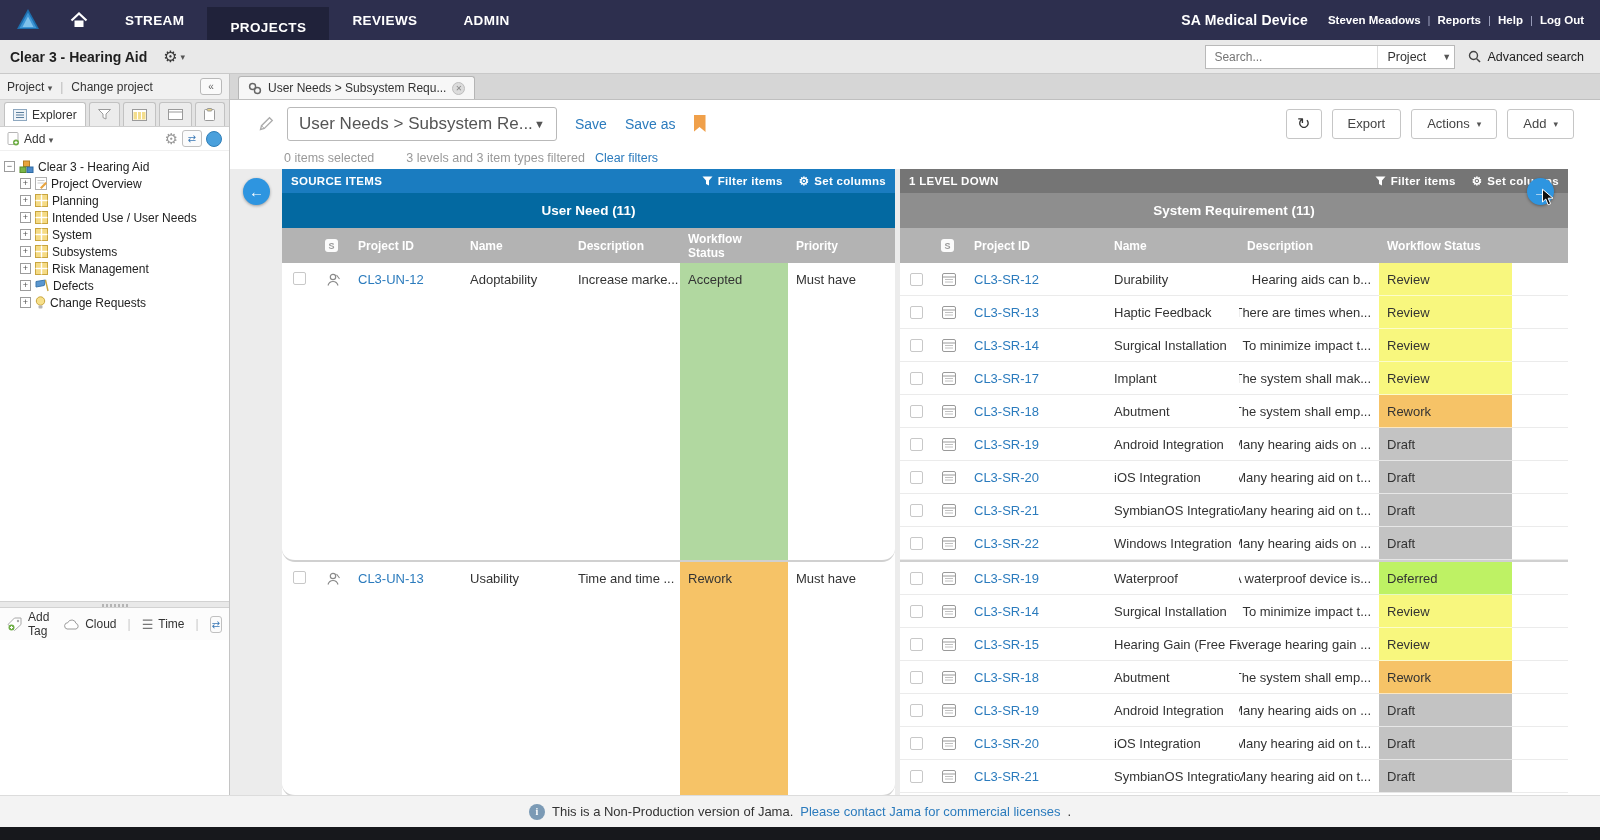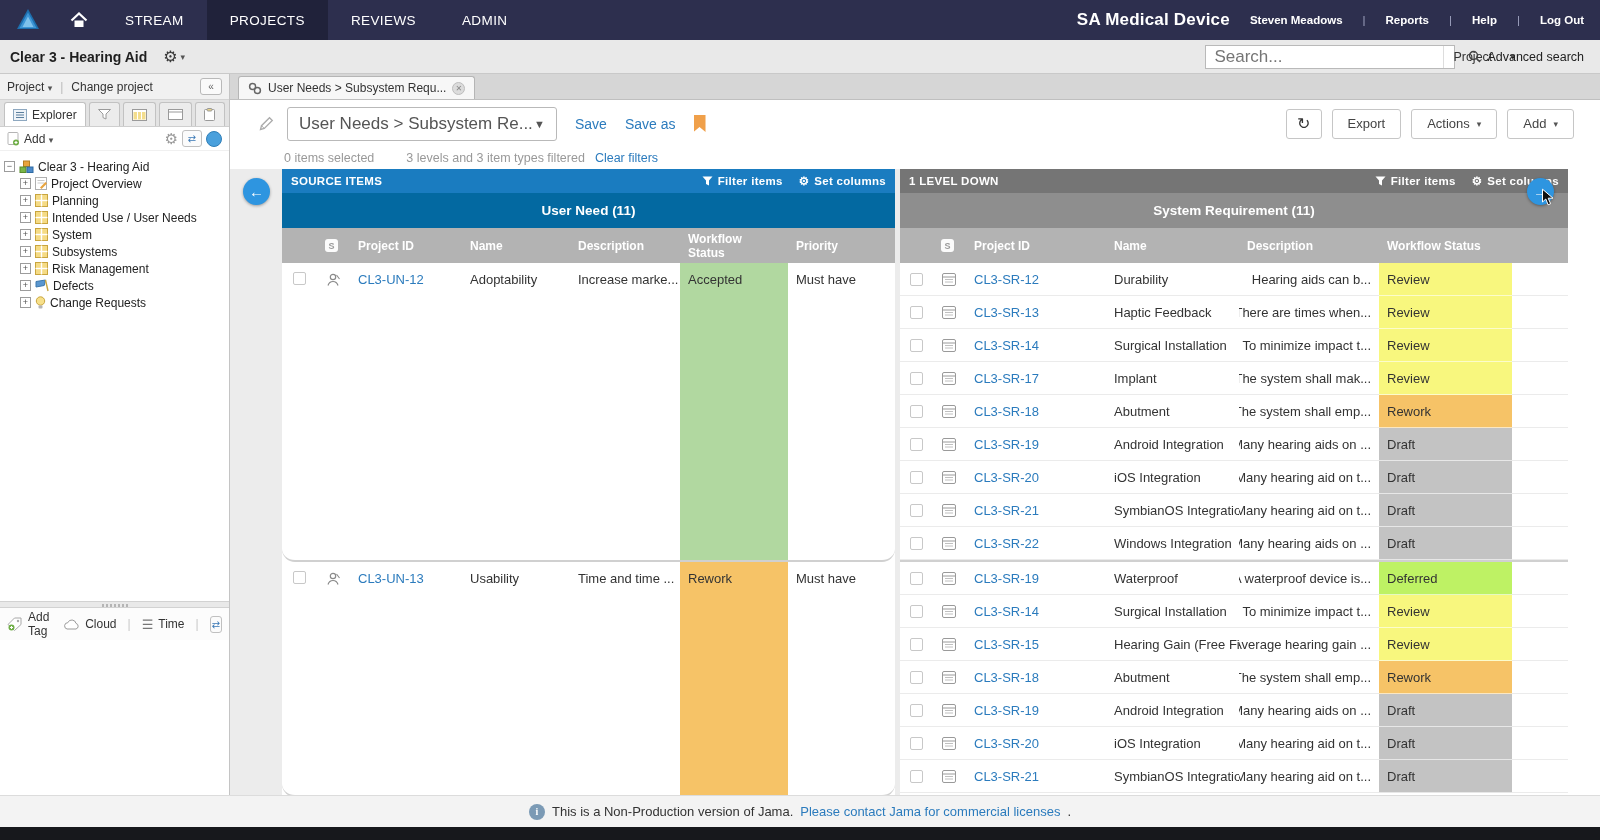--- a/index.html
+++ b/index.html
@@ -5,35 +5,35 @@
 *{margin:0;padding:0;box-sizing:border-box;}
 html,body{background:#222;}
 body{font-family:"Liberation Sans",sans-serif;}
 #screen{position:relative;width:1600px;height:840px;background:#fff;overflow:hidden;}
 
 
 .topnav{position:absolute;top:0;left:0;right:0;height:40px;background:#2d2f4e;display:flex;align-items:center;color:#fff;}
 .logo{width:56px;display:flex;justify-content:center;align-items:center;}
 .nav-home{width:46px;height:40px;display:flex;align-items:center;justify-content:center;}
 .nav-items{display:flex;height:40px;}
-.nav-item{padding:0 23px;height:40px;display:flex;align-items:center;font-size:13.5px;font-weight:normal;letter-spacing:.4px;color:#fff;cursor:pointer;}
-.nav-item.active{background:#20223a;}
+.nav-item{padding:0 23px;height:40px;display:flex;align-items:center;font-size:13.5px;font-weight:bold;letter-spacing:.4px;color:#fff;cursor:pointer;}
+.nav-item.active{background:#20223a;margin-top:7px;}
 .nav-right{margin-left:auto;display:flex;align-items:center;gap:20px;padding-right:16px;}
-.brand{font-size:17px;font-weight:bold;letter-spacing:.2px;}
-.nav-links{display:flex;align-items:flex-start;gap:20px;font-size:11.5px;font-weight:bold;}
+.brand{font-size:14px;font-weight:bold;letter-spacing:.2px;}
+.nav-links{display:flex;align-items:flex-start;gap:7px;font-size:11.5px;font-weight:bold;}
 .nav-sep{color:#9fa3c0;font-weight:normal;}
 
 
 .projectbar{position:absolute;top:40px;left:0;right:0;height:34px;background:#e9e9e9;border-bottom:1px solid #c9c9c9;display:flex;align-items:center;padding:0 10px;}
 .pb-title{font-size:14px;font-weight:bold;color:#1f1f1f;}
 .pb-gear{margin-left:16px;display:flex;align-items:center;gap:3px;color:#3a3a3a;font-size:16px;cursor:pointer;}
 .caret{font-size:9px;color:#555;}
 .pb-right{margin-left:auto;display:flex;align-items:center;padding-right:6px;}
 .searchwrap{display:flex;align-items:center;background:#fff;border:1px solid #b9b9b9;height:24px;width:250px;}
-.searchwrap input{border:none;outline:none;flex:1;font-size:17px;padding:0 8px;color:#333;font-family:"Liberation Sans",sans-serif;}
+.searchwrap input{border:none;outline:none;flex:1;font-size:12px;padding:0 8px;color:#333;font-family:"Liberation Sans",sans-serif;}
 .scope{border-left:1px solid #ddd;height:100%;display:flex;align-items:center;gap:16px;padding:0 9px;font-size:12.5px;color:#333;cursor:pointer;}
 .adv{display:flex;align-items:center;gap:6px;margin-left:13px;font-size:12.5px;color:#222;cursor:pointer;}
 
 
 .sidebar{position:absolute;top:74px;left:0;width:230px;height:721px;background:#fff;border-right:1px solid #c4c4c4;}
 .sb-row1{height:26px;background:#f1f1f1;border-bottom:1px solid #d4d4d4;display:flex;align-items:center;padding:0 7px;font-size:12px;color:#333;gap:8px;}
 .sb-div{color:#bbb;}
 .collapse-btn{margin-left:auto;width:22px;height:17px;border:1px solid #b9b9b9;background:#fafafa;border-radius:3px;font-size:10px;color:#666;display:flex;align-items:center;justify-content:center;cursor:pointer;}
 .sb-tabs{height:27px;background:#e3e3e3;border-bottom:1px solid #cfcfcf;display:flex;align-items:flex-end;padding:3px 4px 0;gap:3px;}
 .sb-tab{height:24px;border:1px solid #c2c2c2;border-bottom:none;background:#ececec;border-radius:3px 3px 0 0;display:flex;align-items:center;padding:0 8px;font-size:12px;color:#333;gap:5px;cursor:pointer;}

